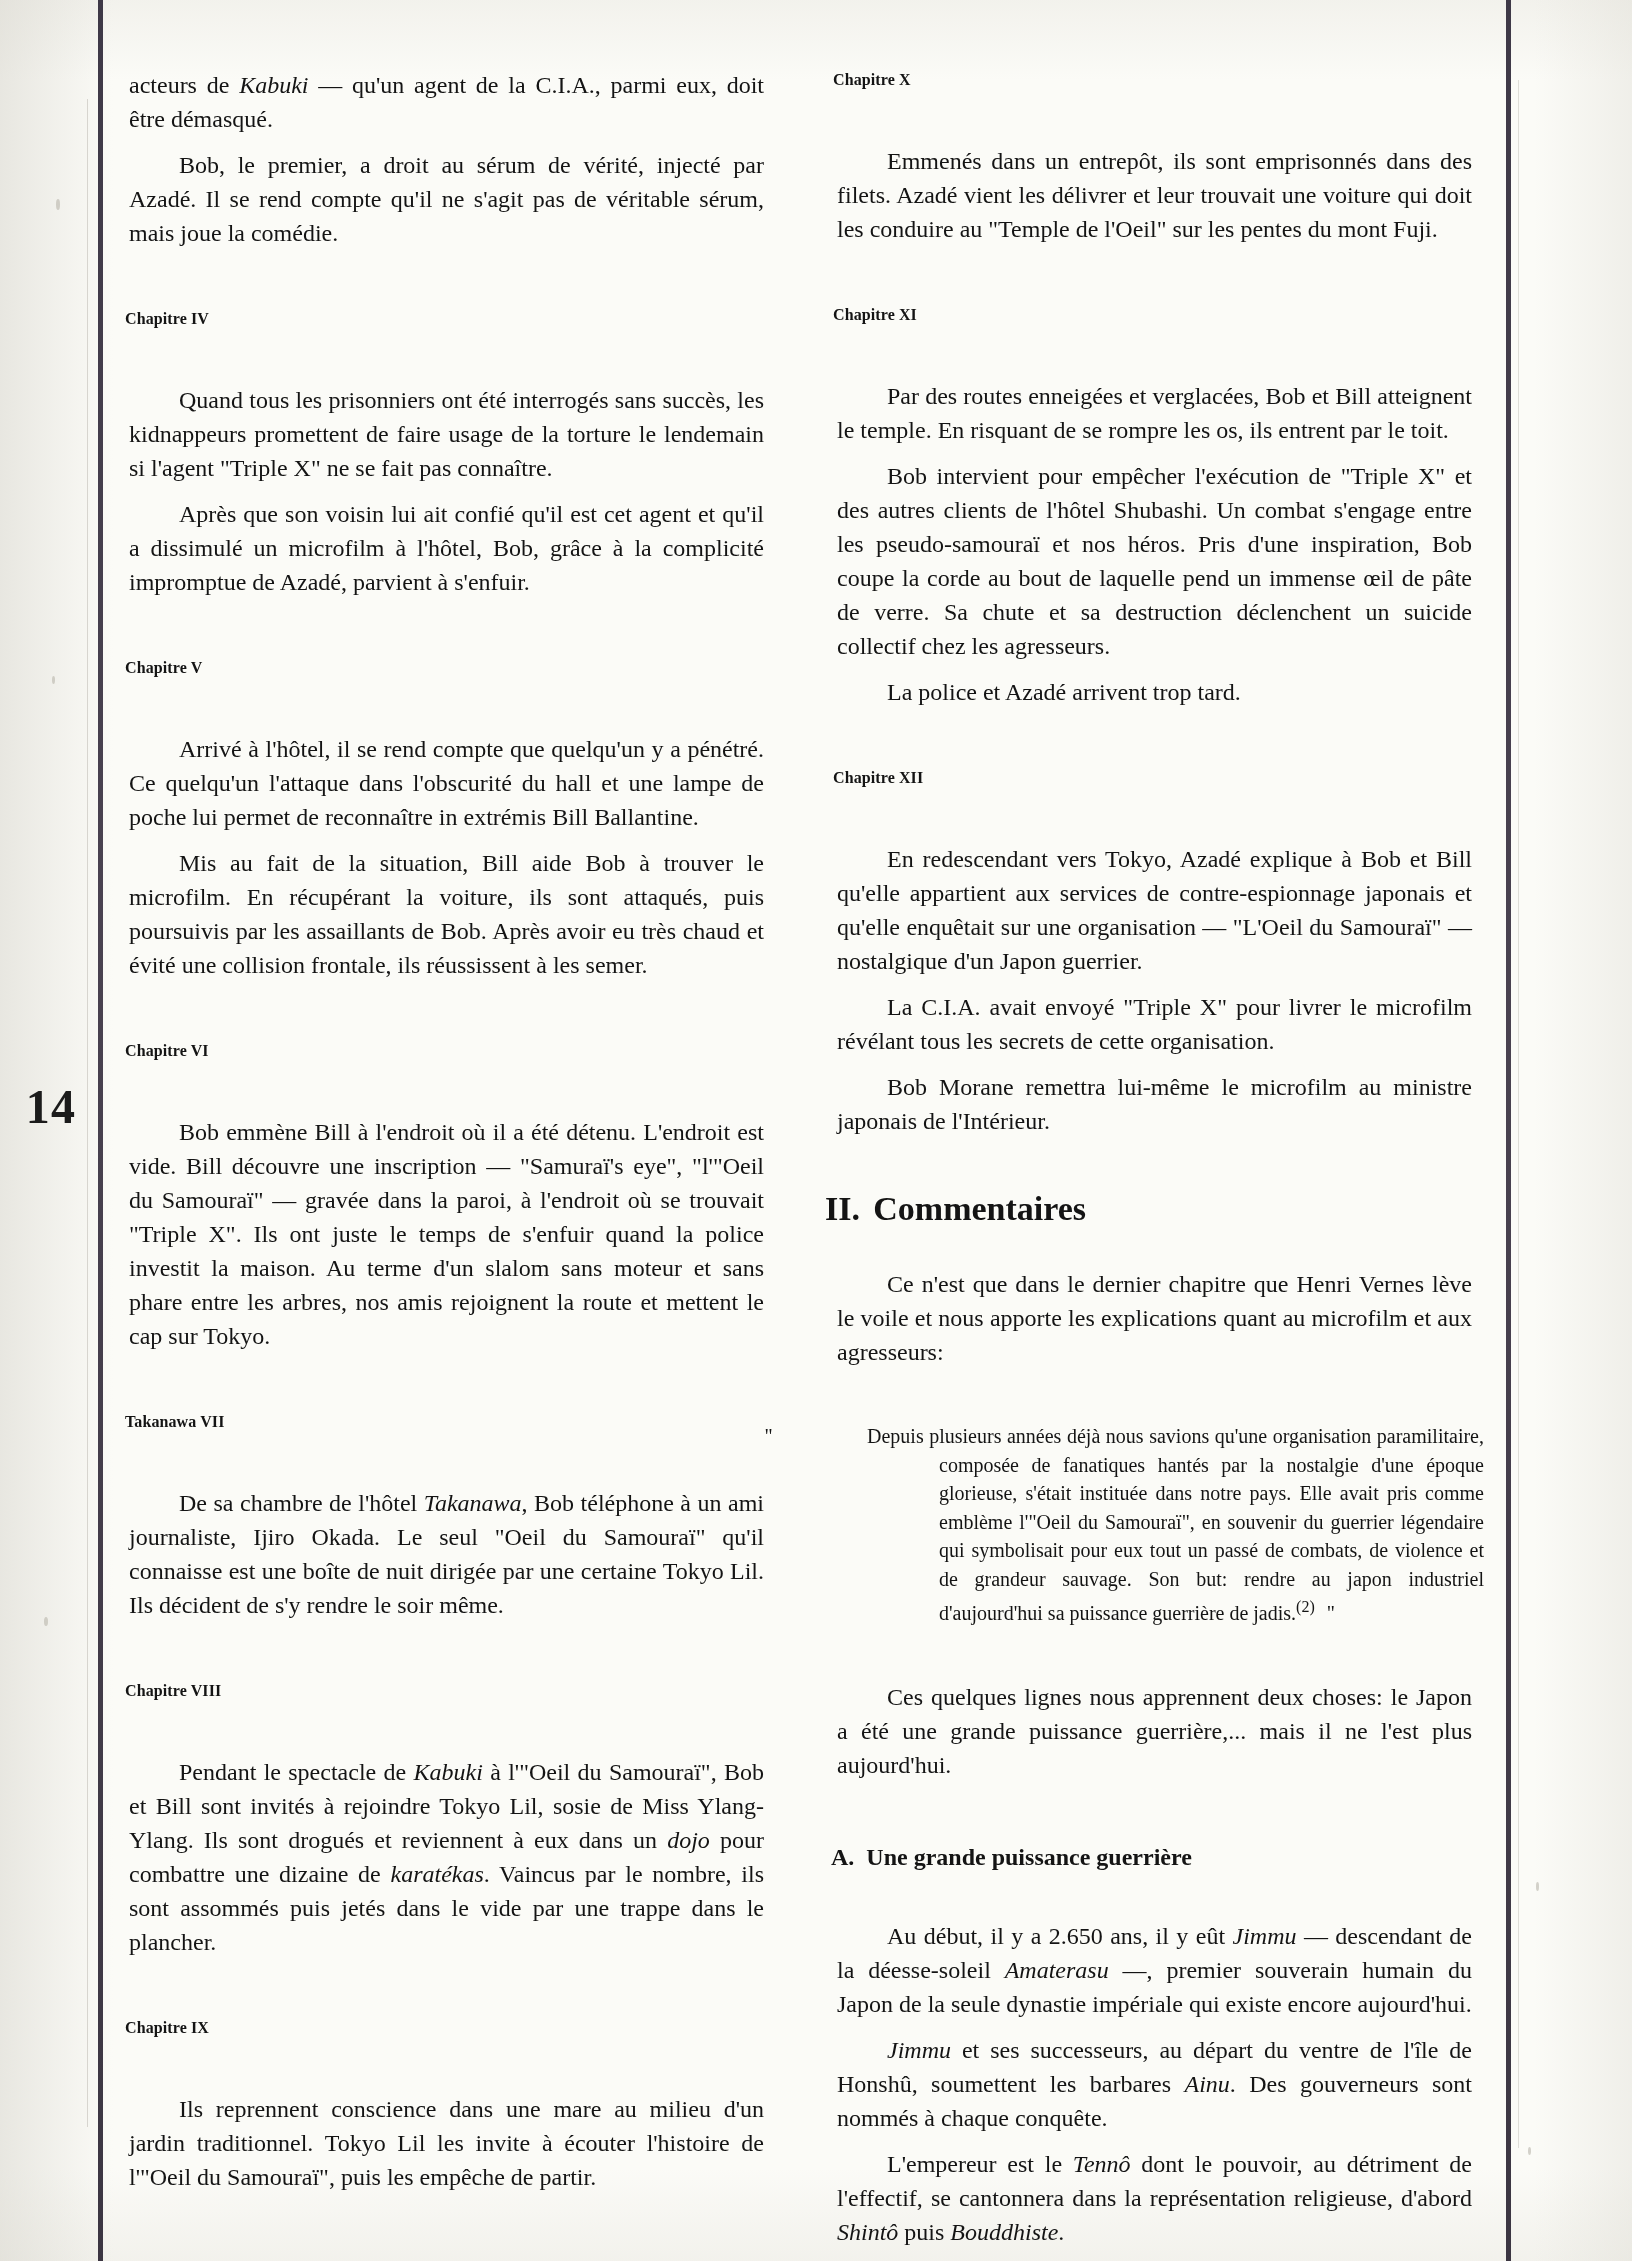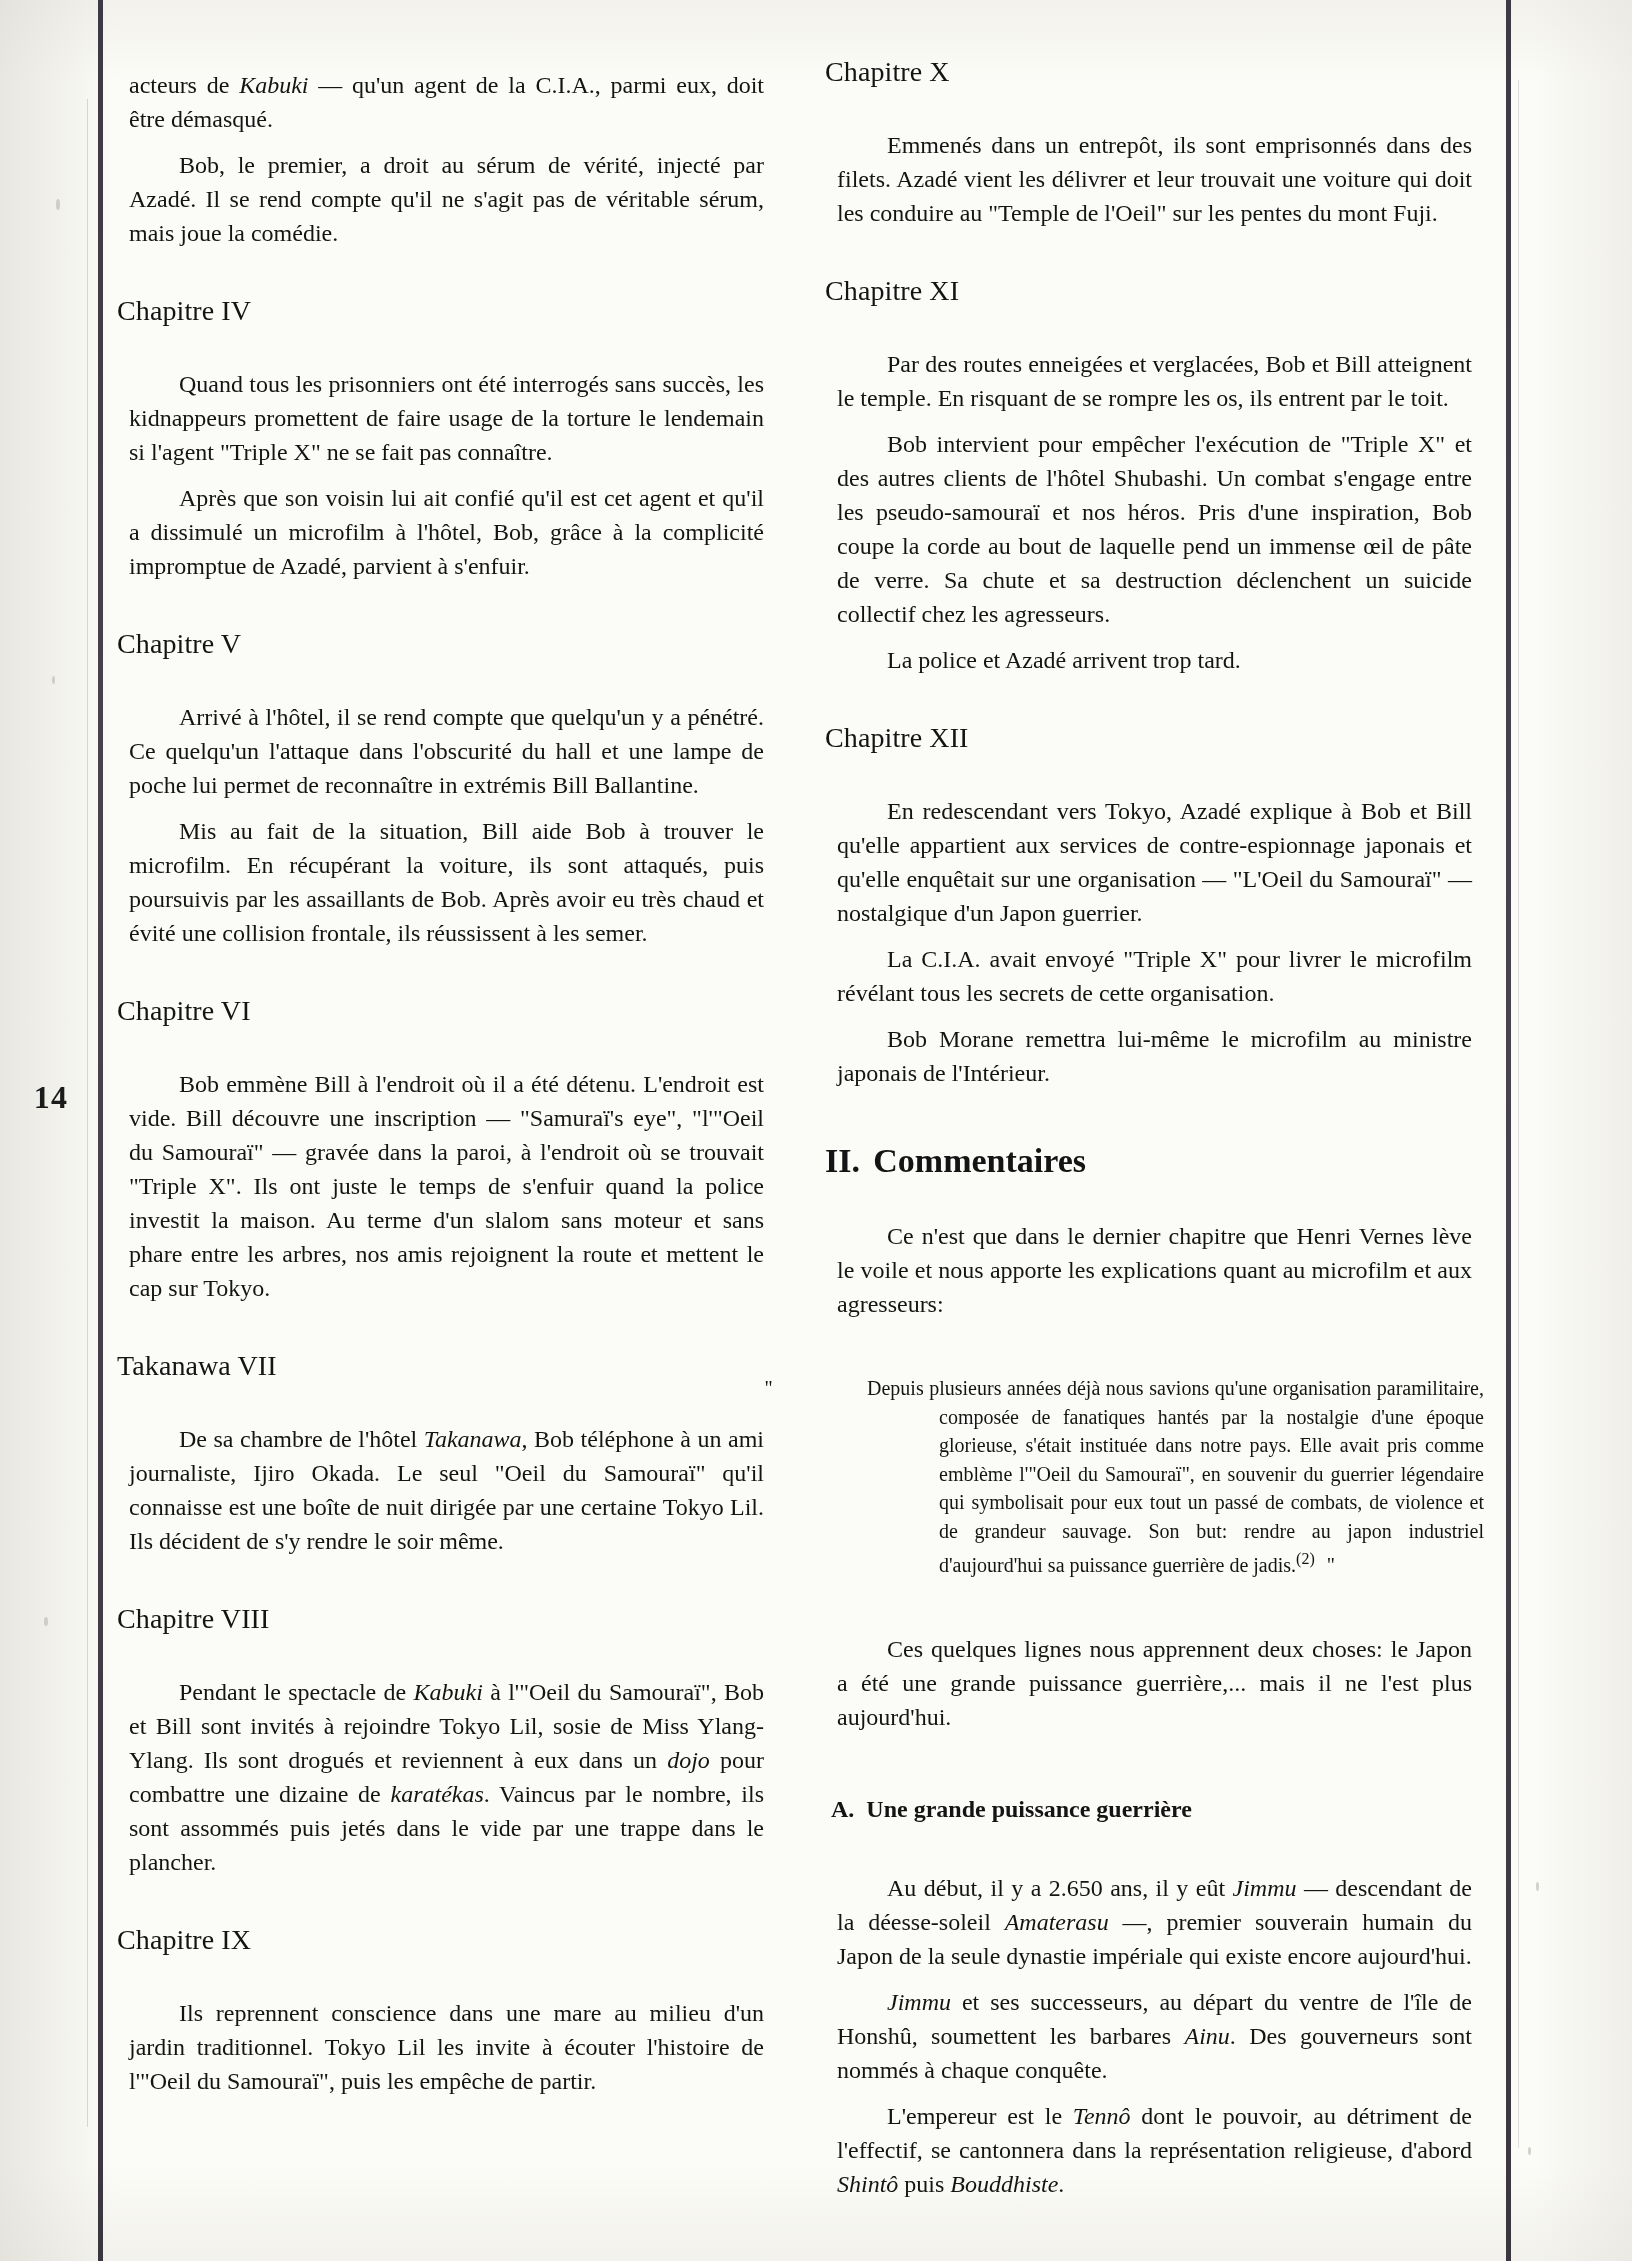--- a/index.html
+++ b/index.html
@@ -64,21 +64,21 @@
     background: #c4c1b9;
     opacity: .5;
   }
 
   .folio {
     position: absolute;
     left: 14.6px;
     top: 1079px;
     width: 73px;
     text-align: center;
-    font-size: 32px;
+    font-size: 48px;
     font-weight: 700;
     letter-spacing: 1.3px;
     color: #1b1b1b;
     font-family: "Liberation Serif", "DejaVu Serif", serif;
   }
 
   .columns {
     position: absolute;
     left: 117px;
     top: 56px;
@@ -96,24 +96,24 @@
     line-height: 34px;
     text-align: justify;
     text-indent: 0;
     hyphens: none;
   }
   p.body.indent {
     text-indent: 50px;
   }
 
   h3.chapter {
-    margin: 0;
-    font-size: 28px;
+    margin: 8px;
+    font-size: 16px;
     line-height: 32px;
-    font-weight: 400;
+    font-weight: 700;
     letter-spacing: 0.1px;
   }
   .sp-before-heading { height: 33px; }
   .sp-after-heading  { height: 28px; }
   .sp-block          { height: 41px; }
 
   h2.section {
     margin: 0;
     font-size: 34px;
     line-height: 36px;

